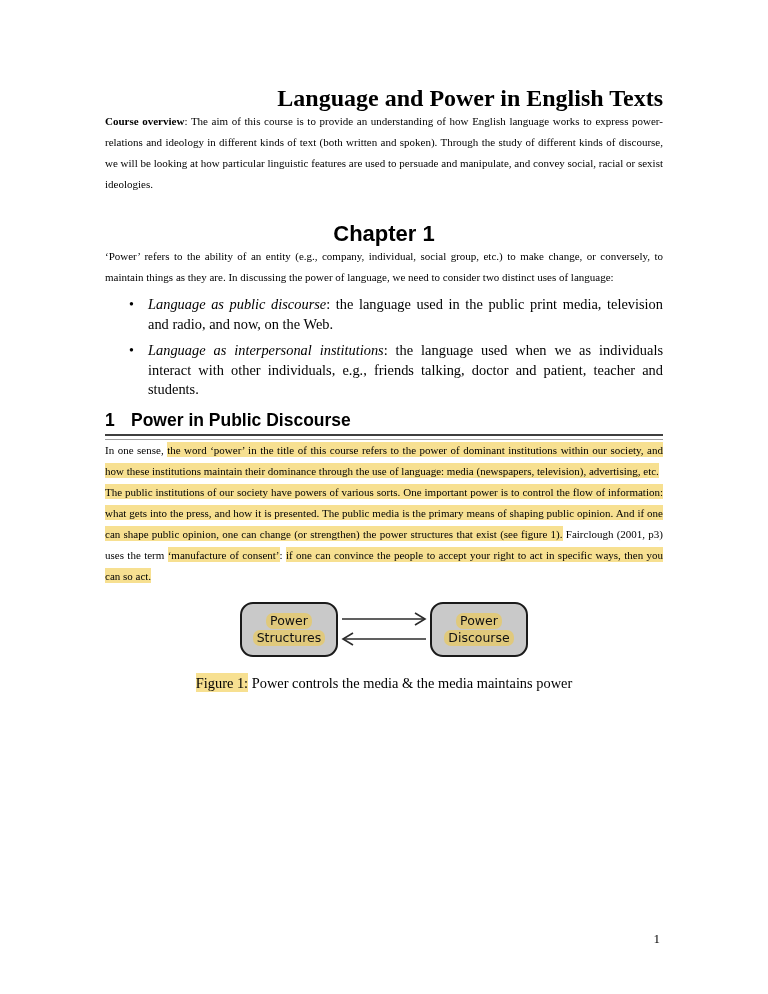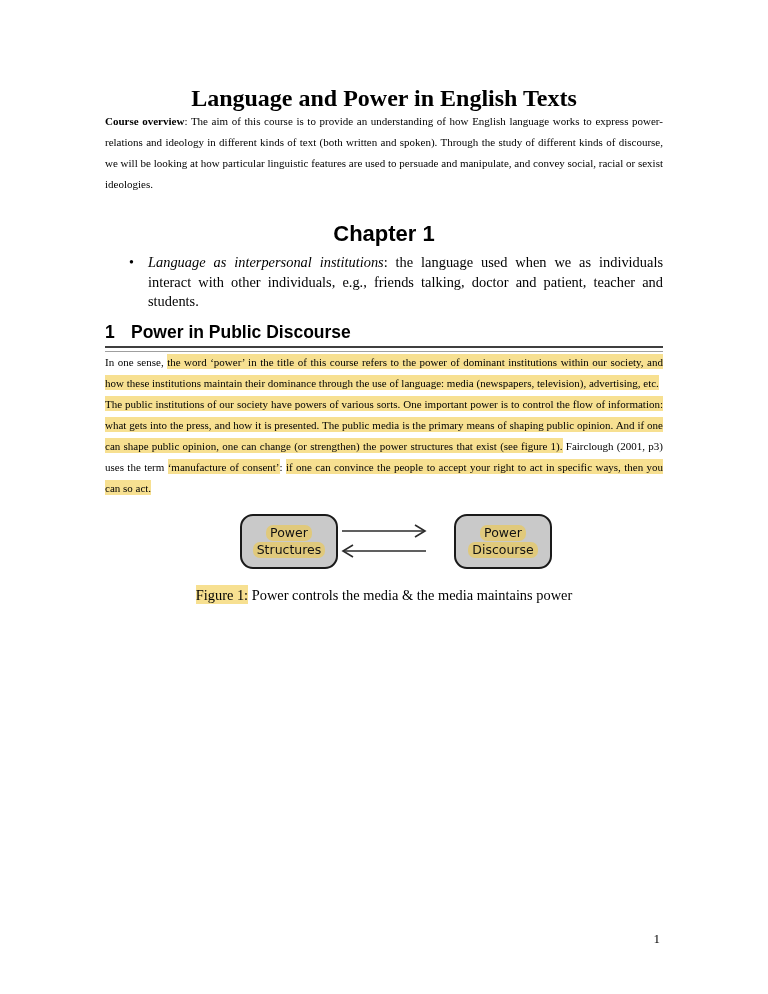--- a/index.html
+++ b/index.html
@@ -1,19 +1,19 @@
 <!DOCTYPE html>
 <html><head>
 <meta charset="utf-8">
 <style>
   html,body { margin:0; padding:0; background:#ffffff; }
   body { width:768px; height:994px; font-family:"Liberation Serif", serif; color:#000; }
   .page { position:relative; box-sizing:border-box; width:768px; height:994px; padding:85px 105px 0 105px; background:#fff; overflow:hidden; }
 
-  .doc-title { font-size:24px; font-weight:bold; text-align:center; margin:0; line-height:26px; }
+  .doc-title { font-size:24px; font-weight:bold; text-align:right; margin:0; line-height:26px; }
   .doc-authors { font-size:19px; font-weight:bold; text-align:center; margin:17px 0 0 0; line-height:24px; }
 
   p.body { font-size:11px; line-height:21px; text-align:justify; margin:0; }
   .course { margin-top:58px; }
 
   .chapter-title { font-family:"Liberation Sans", sans-serif; font-size:22px; font-weight:bold; text-align:center; margin:27px 0 0 0; line-height:24px; }
   .chapter-sub { margin-top:19px; }
 
   .intro { margin-top:45px; }
 
@@ -25,42 +25,44 @@
   .section-head { font-family:"Liberation Sans", sans-serif; font-size:17.5px; font-weight:bold; margin-top:10px; line-height:21px; }
   .section-head .num { display:inline-block; width:26px; }
   .rule { height:3px; border-top:2px solid #3f3f3f; border-bottom:1px solid #9f9f9f; margin-top:3px; }
 
   mark.hl { background:#F7E091; color:inherit; padding:1.5px 0; }
   .p1 { margin-top:8px; }
   .p2 { margin-top:2px; }
 
   .figure-row { display:flex; align-items:center; justify-content:center; margin-top:15px; }
   .fig-box { box-sizing:border-box; width:98px; height:55px; background:#C9C9C9; border:2.5px solid #1a1a1a; border-radius:13px; display:flex; flex-direction:column; align-items:center; justify-content:center; gap:1px;
-             font-family:"DejaVu Sans", sans-serif; font-size:12.5px; line-height:16px; color:#111;margin-left:24px; }
+             font-family:"DejaVu Sans", sans-serif; font-size:12.5px; line-height:16px; color:#111; }
   .fig-box .word { background:#E0C97C; border-radius:7px; padding:0 4px; white-space:nowrap; }
   .arrows { width:92px; height:46px; flex:0 0 auto; }
   .arrows svg { display:block; }
 
   .caption { text-align:center; font-size:14.4px; margin:16px 0 0 0; line-height:20px; }
 
   .page-num { position:absolute; right:108px; bottom:47px; font-size:13px; }
 </style>
 </head>
 <body>
 
 <div class="page">
 
   <h1 class="doc-title">Language and Power in English Texts</h1>
 
   <p class="body course"><strong>Course overview</strong><span>: The aim of this course is to provide an understanding of how English language works to express power-relations and ideology in different kinds of text (both written and spoken). Through the study of different kinds of discourse, we will be looking at how particular linguistic features are used to persuade and manipulate, and convey social, racial or sexist ideologies.</span></p>
 
   <h2 class="chapter-title">Chapter 1</h2>
 
+  <p class="body intro">‘Power’ refers to the ability of an entity (e.g., company, individual, social group, etc.) to make change, or conversely, to maintain things as they are.  In discussing the power of language, we need to consider two distinct uses of language:</p>
 
   <ul class="uses">
+    <li><em>Language as public discourse</em><span>: the language used in the public print media, television and radio, and now, on the Web.</span></li>
     <li><em>Language as interpersonal institutions</em><span>: the language used when we as individuals interact with other individuals, e.g., friends talking, doctor and patient, teacher and students.</span></li>
   </ul>
 
   <div class="section-head"><span class="num">1</span><span>Power in Public Discourse</span></div>
   <div class="rule"></div>
 
   <p class="body p1"><span>In one sense, </span><mark class="hl">the word ‘power’ in the title of this course refers to the power of dominant institutions within our society, and how these institutions maintain their dominance through the use of language: media (newspapers, television), advertising, etc.</mark></p>
 
   <p class="body p2"><mark class="hl">The public institutions of our society have powers of various sorts. One important power is to control the flow of information: what gets into the press, and how it is presented. The public media is the primary means of shaping public opinion. And if one can shape public opinion, one can change (or strengthen) the power structures that exist (see figure 1).</mark><span> Fairclough (2001, p3) uses the term </span><mark class="hl">‘manufacture of consent’</mark><span>: </span><mark class="hl">if one can convince the people to accept your right to act in specific ways, then you can so act.</mark></p>
 

